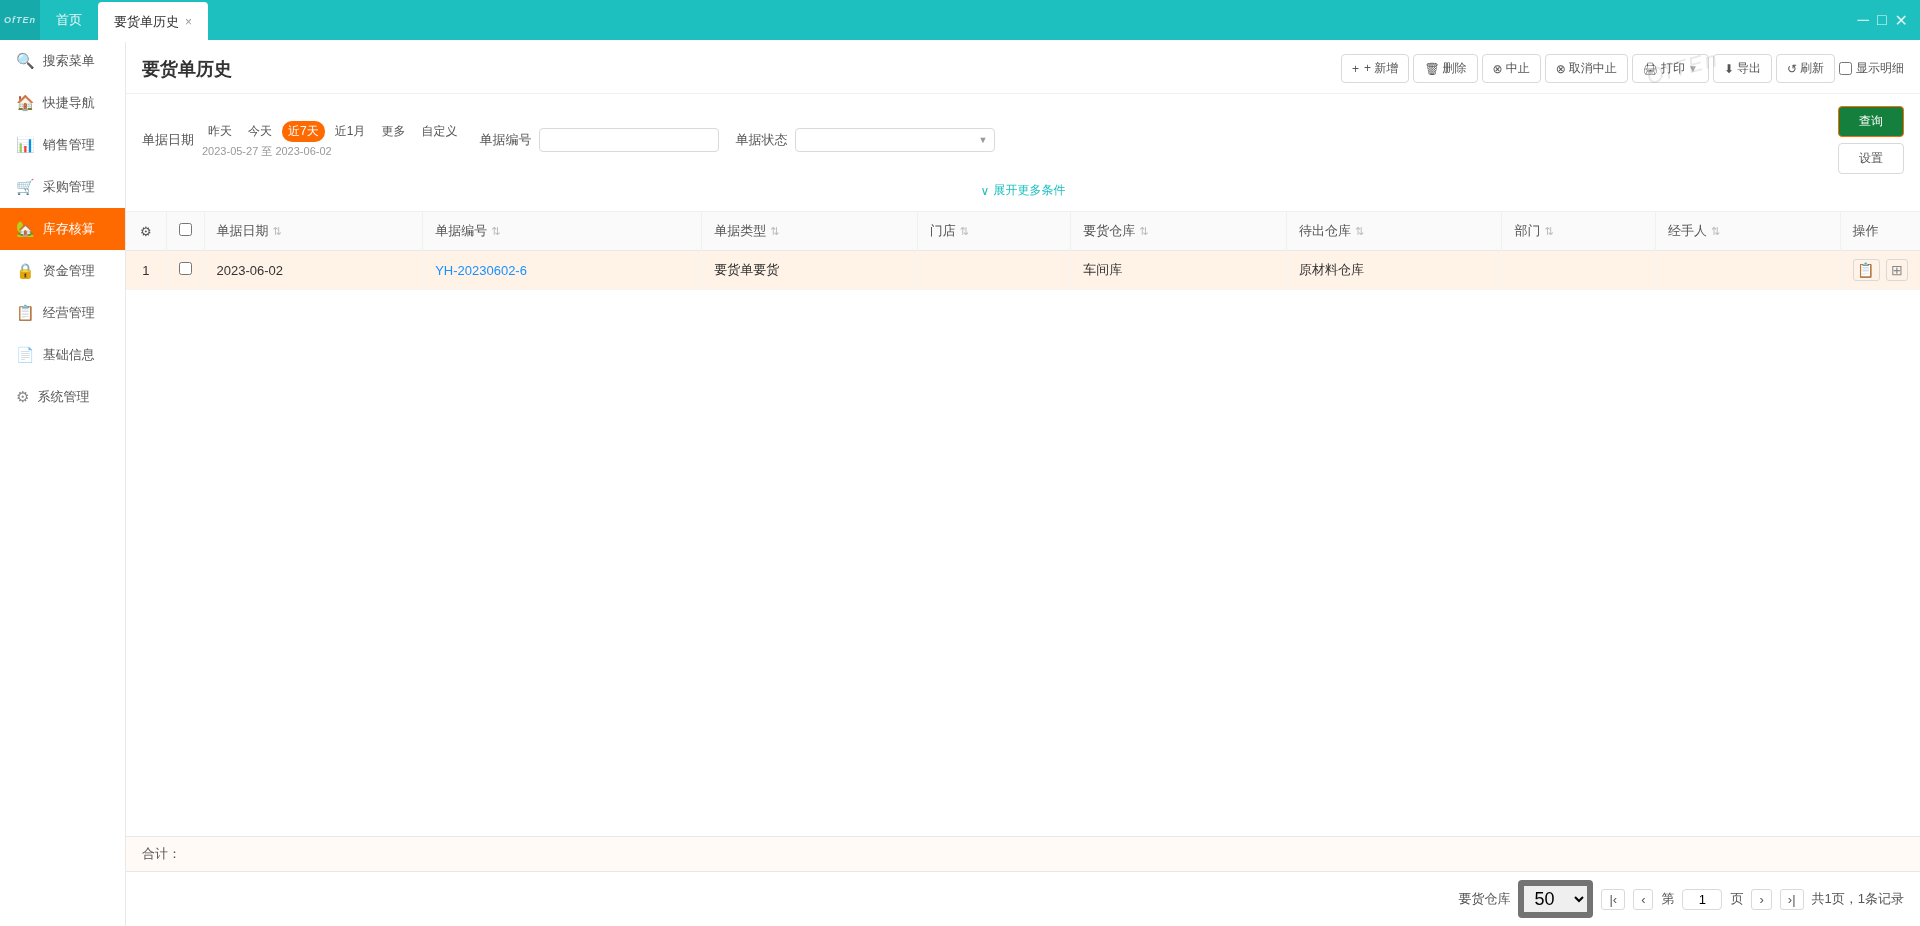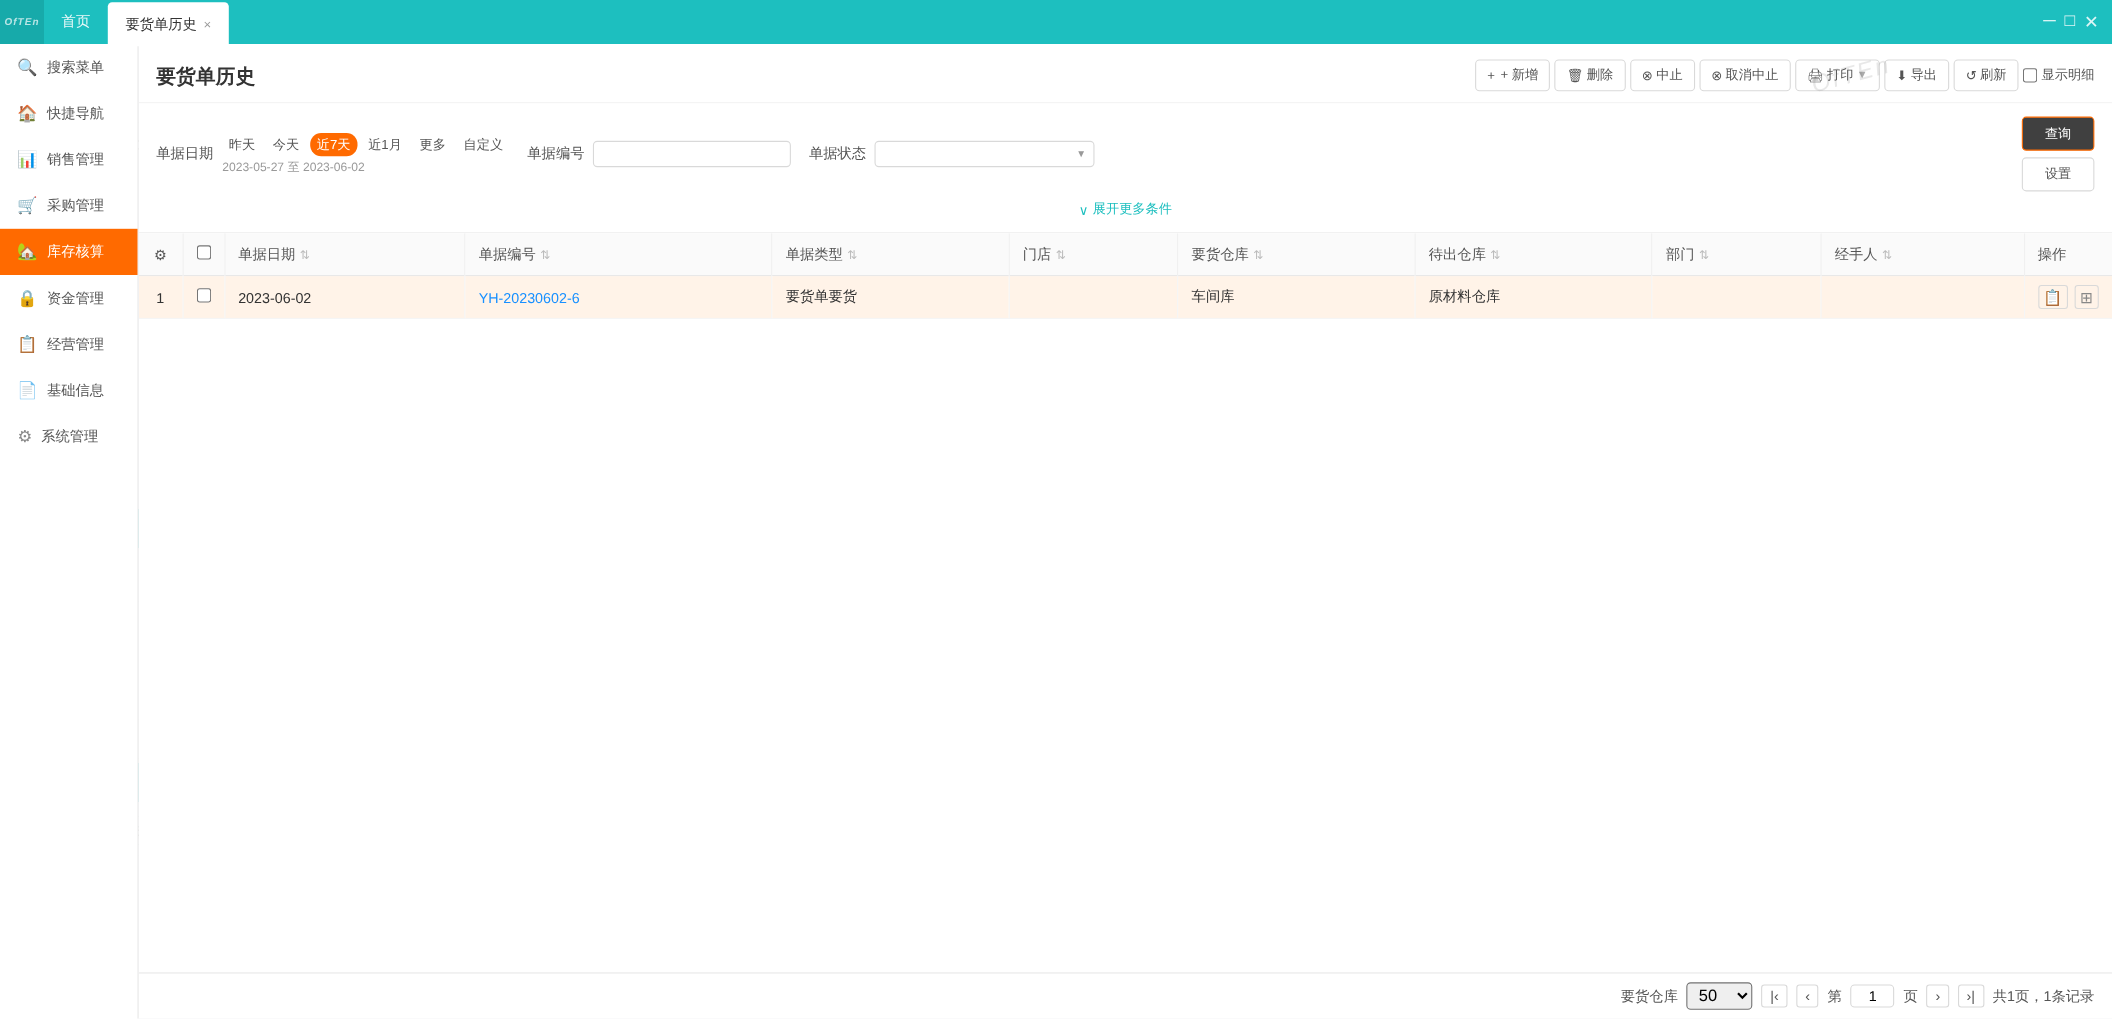--- a/index.html
+++ b/index.html
@@ -140,21 +140,21 @@
       gap: 3px;
       padding: 5px 10px;
       border: 1px solid #d9d9d9;
       background: #fff;
       border-radius: 4px;
       cursor: pointer;
       font-size: 12px;
       color: #555;
     }
     .action-btn.primary {
-      background: #404040;
+      background: #15803d;
       color: #fff;
       border-color: #ff6a00;
       text-align: center;
     }
     .display-detail-btn {
       display: flex;
       align-items: center;
       gap: 4px;
       font-size: 12px;
       color: #555;
@@ -324,24 +324,24 @@
       align-items: center;
       justify-content: flex-end;
       padding: 8px 16px;
       border-top: 1px solid #e8e8e8;
       gap: 8px;
       background: #fff;
       font-size: 13px;
       color: #555;
     }
     .pagination-bar select {
-      border: 1px solid #737373;
+      border: 6px solid #737373;
       border-radius: 4px;
       padding: 2px 6px;
-      font-size: 15px;
+      font-size: 18px;
     }
     .page-nav-btn {
       border: 1px solid #d9d9d9;
       background: #fff;
       border-radius: 3px;
       padding: 2px 7px;
       cursor: pointer;
       color: #555;
       font-size: 13px;
     }
@@ -618,20 +618,23 @@
               <div class="row-actions">
                 <span class="row-action-icon">📋</span>
                 <span class="row-action-icon">⊞</span>
               </div>
             </td>
           </tr>
         </tbody>
       </table>
     </div>
 
+    <div class="footer-summary">
+      <span>合计：</span>
+    </div>
 
     <div class="pagination-bar">
       <span>要货仓库</span>
       <select>
         <option value="50">50</option>
         <option value="10">10</option>
         <option value="20">20</option>
         <option value="100">100</option>
       </select>
       <button class="page-nav-btn">|‹</button>

